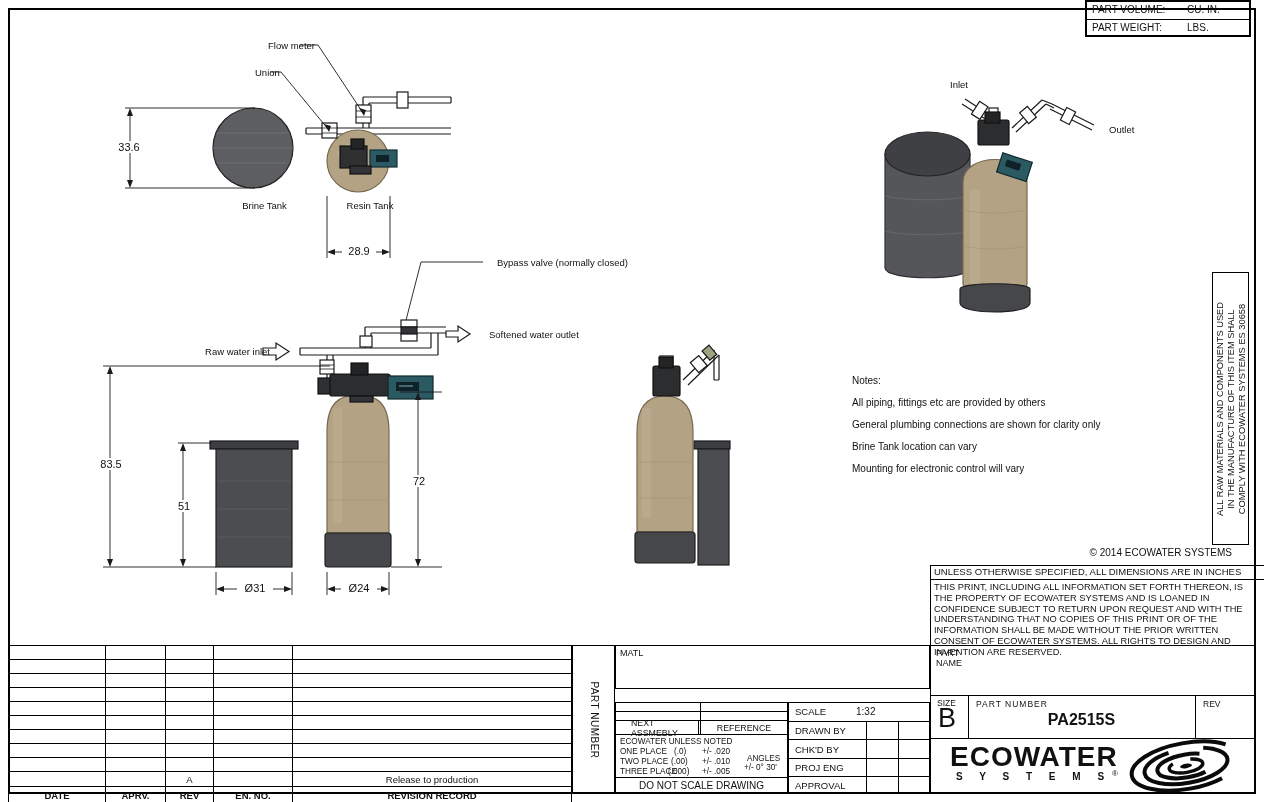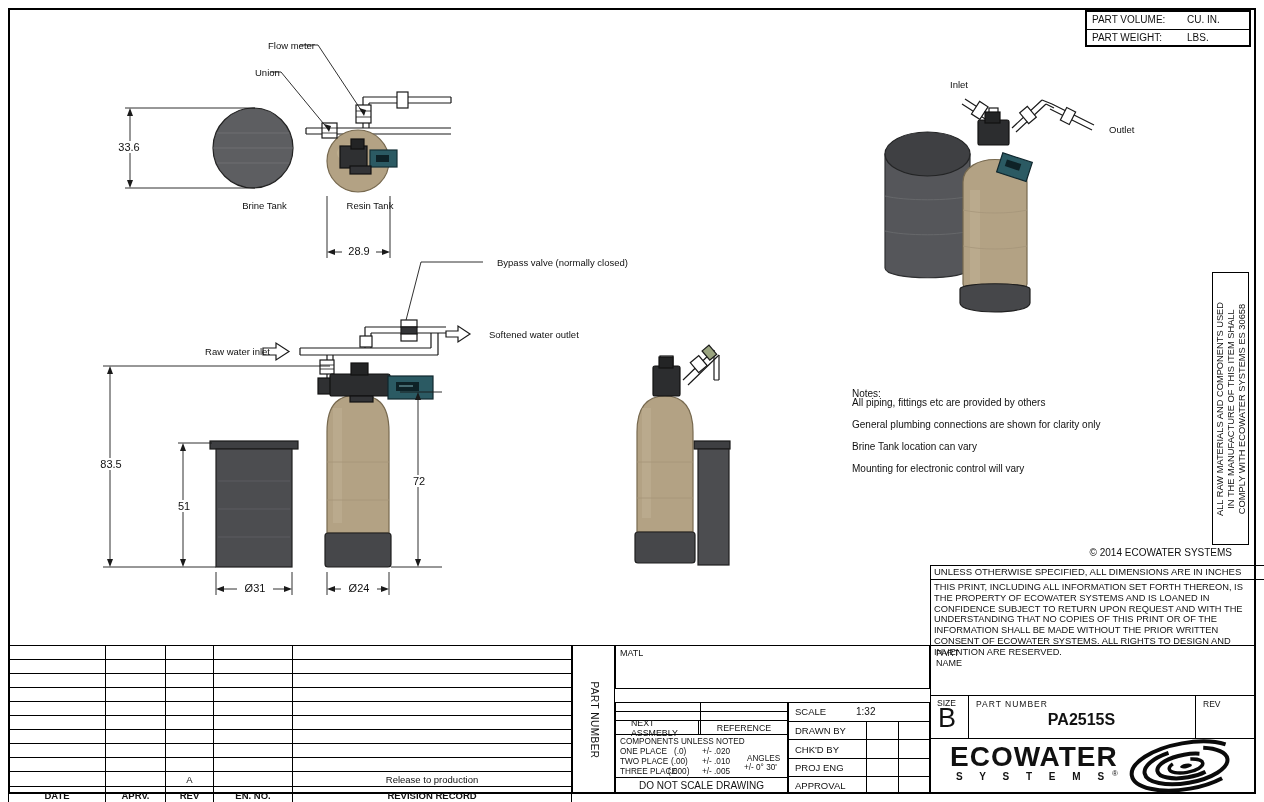--- a/index.html
+++ b/index.html
@@ -12,21 +12,21 @@
   .dim{position:absolute;font-size:11px;background:#fff;text-align:center;z-index:3;padding:0 1px;white-space:nowrap;}
   .note{position:absolute;font-size:10px;white-space:nowrap;z-index:3;}
   .cell{position:absolute;border:1px solid #000;box-sizing:border-box;z-index:4;background:transparent;}
   .cell-lbl{font-size:8.5px;padding:2px 0 0 4px;}
   .rowlbl{font-size:9.5px;display:flex;align-items:center;padding-left:6px;}
   table.revtbl{position:absolute;left:8px;top:645px;width:564px;height:149px;border-collapse:collapse;z-index:4;table-layout:fixed;}
   table.revtbl td{border:1px solid #000;padding:0;font-size:9.5px;text-align:center;overflow:hidden;}
   .hdr td{font-weight:bold;height:16px;}
   .emptyrow td{height:13px;}
   .arow td{height:14px;font-size:11.5px;}
-  #pvbox{left:1085px;top:10px;width:166px;height:37px;border:2px solid #000;box-sizing:border-box;z-index:4;font-size:10px;}
+  #pvbox{left:1085px;top:0;width:166px;height:37px;border:2px solid #000;box-sizing:border-box;z-index:4;font-size:10px;}
   #pvbox .row{position:relative;height:16.5px;line-height:16.5px;}
   #pvbox .v{position:absolute;left:100px;top:0;}
   #pvbox .k{position:absolute;left:5px;top:0;}
   .vert-box{border:1px solid #000;box-sizing:border-box;z-index:4;}
   .rot-ccw{position:absolute;left:50%;top:50%;transform:translate(-50%,-50%) rotate(-90deg);
            width:268px;text-align:center;font-size:9.3px;line-height:11px;white-space:nowrap;}
   .rot-cw{position:absolute;left:50%;top:50%;transform:translate(-50%,-50%) rotate(90deg);
           font-size:10px;letter-spacing:.5px;white-space:nowrap;}
   #legalp{font-size:9.3px;line-height:10.8px;padding:2px 3px;}
   #unitsnote{font-size:9.5px;line-height:12px;padding-left:3px;}
@@ -215,21 +215,21 @@
   <div class="lbl" style="left:477px;top:329px;">Softened water outlet</div>
   <div class="dim" style="left:93px;top:458px;width:34px;">83.5</div>
   <div class="dim" style="left:169px;top:500px;width:28px;">51</div>
   <div class="dim" style="left:404px;top:475px;width:28px;">72</div>
   <div class="dim" style="left:237px;top:582px;width:34px;">Ø31</div>
   <div class="dim" style="left:341px;top:582px;width:34px;">Ø24</div>
 
   <div class="lbl" style="left:938px;top:79px;">Inlet</div>
   <div class="lbl" style="left:1097px;top:124px;">Outlet</div>
 
-  <div class="note" style="left:852px;top:375px;margin-top:13px;">Notes:</div>
+  <div class="note" style="left:852px;top:375px;">Notes:</div>
   <div class="note" style="left:852px;top:397px;">All piping, fittings etc are provided by others</div>
   <div class="note" style="left:852px;top:419px;">General plumbing connections are shown for clarity only</div>
   <div class="note" style="left:852px;top:441px;">Brine Tank location can vary</div>
   <div class="note" style="left:852px;top:463px;">Mounting for electronic control will vary</div>
 
   <div id="pvbox" class="abs">
     <div class="row" style="border-bottom:1px solid #000;">
       <span class="k">PART VOLUME:</span>
       <span class="v">CU. IN.</span>
     </div>
@@ -354,21 +354,21 @@
   <div class="cell" style="left:700px;top:702px;width:88px;height:10px;"></div>
   <div class="cell" style="left:615px;top:711px;width:86px;height:10px;"></div>
   <div class="cell" style="left:700px;top:711px;width:88px;height:10px;"></div>
   <div class="cell ctr" style="left:615px;top:720px;width:84px;height:15px;font-size:8.8px;padding-left:15px;">
     <span>NEXT ASSMEBLY</span>
   </div>
   <div class="cell ctr" style="left:700px;top:720px;width:88px;height:15px;font-size:8.8px;">
     <span>REFERENCE</span>
   </div>
   <div class="cell" style="left:615px;top:734px;width:173px;height:44px;">
-    <span class="tolrow" style="left:4px;top:2px;">COMPONENTS UNLESS NOTED</span>
+    <span class="tolrow" style="left:4px;top:2px;">ECOWATER UNLESS NOTED</span>
     <span class="tolrow" style="left:4px;top:12px;">ONE PLACE</span>
     <span class="tolrow" style="left:58px;top:12px;">(.0)</span>
     <span class="tolrow" style="left:86px;top:12px;">+/- .020</span>
     <span class="tolrow" style="left:4px;top:22px;">TWO PLACE</span>
     <span class="tolrow" style="left:55px;top:22px;">(.00)</span>
     <span class="tolrow" style="left:86px;top:22px;">+/- .010</span>
     <span class="tolrow" style="left:4px;top:32px;">THREE PLACE</span>
     <span class="tolrow" style="left:52px;top:32px;">(.000)</span>
     <span class="tolrow" style="left:86px;top:32px;">+/- .005</span>
     <span class="tolrow" style="left:131px;top:19px;">ANGLES</span>

